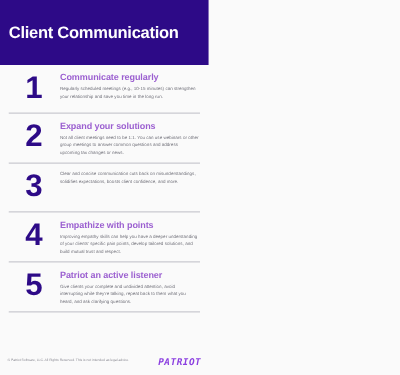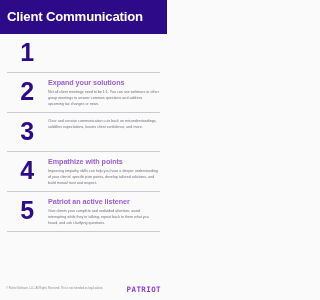--- a/index.html
+++ b/index.html
@@ -11,21 +11,21 @@
   }
 
   body {
     background: #fafafa;
     font-family: "Liberation Sans", sans-serif;
     position: relative;
   }
 
   
   .header {
-    height: 34px;
+    height: 52px;
     background: #2d0a87;
     display: flex;
     align-items: center;
     padding: 0 7px;
   }
 
   .header-title {
     color: #ffffff;
     font-size: 13.2px;
     font-weight: bold;
@@ -105,33 +105,38 @@
     line-height: 1.75;
     max-width: 100px;
   }
 
   .footer-logo {
     color: #8b3fe0;
     font-size: 7.5px;
     font-weight: bold;
     letter-spacing: 0.4px;
     font-family: "DejaVu Sans Mono", monospace;
+    font-style: italic;
   }
 </style>
 </head>
 <body>
 
 <div class="header">
   <div class="header-title">Client Communication</div>
 </div>
 
 <div class="tips">
 
   <div class="tip">
     <div class="tip-number">1</div>
+    <div class="tip-body">
+      <div class="tip-heading">Communicate regularly</div>
+      <div class="tip-text">Regularly scheduled meetings (e.g., 10-15 minutes) can strengthen your relationship and save you time in the long run.</div>
+    </div>
   </div>
   <div class="divider"></div>
 
   <div class="tip">
     <div class="tip-number">2</div>
     <div class="tip-body">
       <div class="tip-heading">Expand your solutions</div>
       <div class="tip-text">Not all client meetings need to be 1:1. You can use webinars or other group meetings to answer common questions and address upcoming tax changes or news.</div>
     </div>
   </div>

